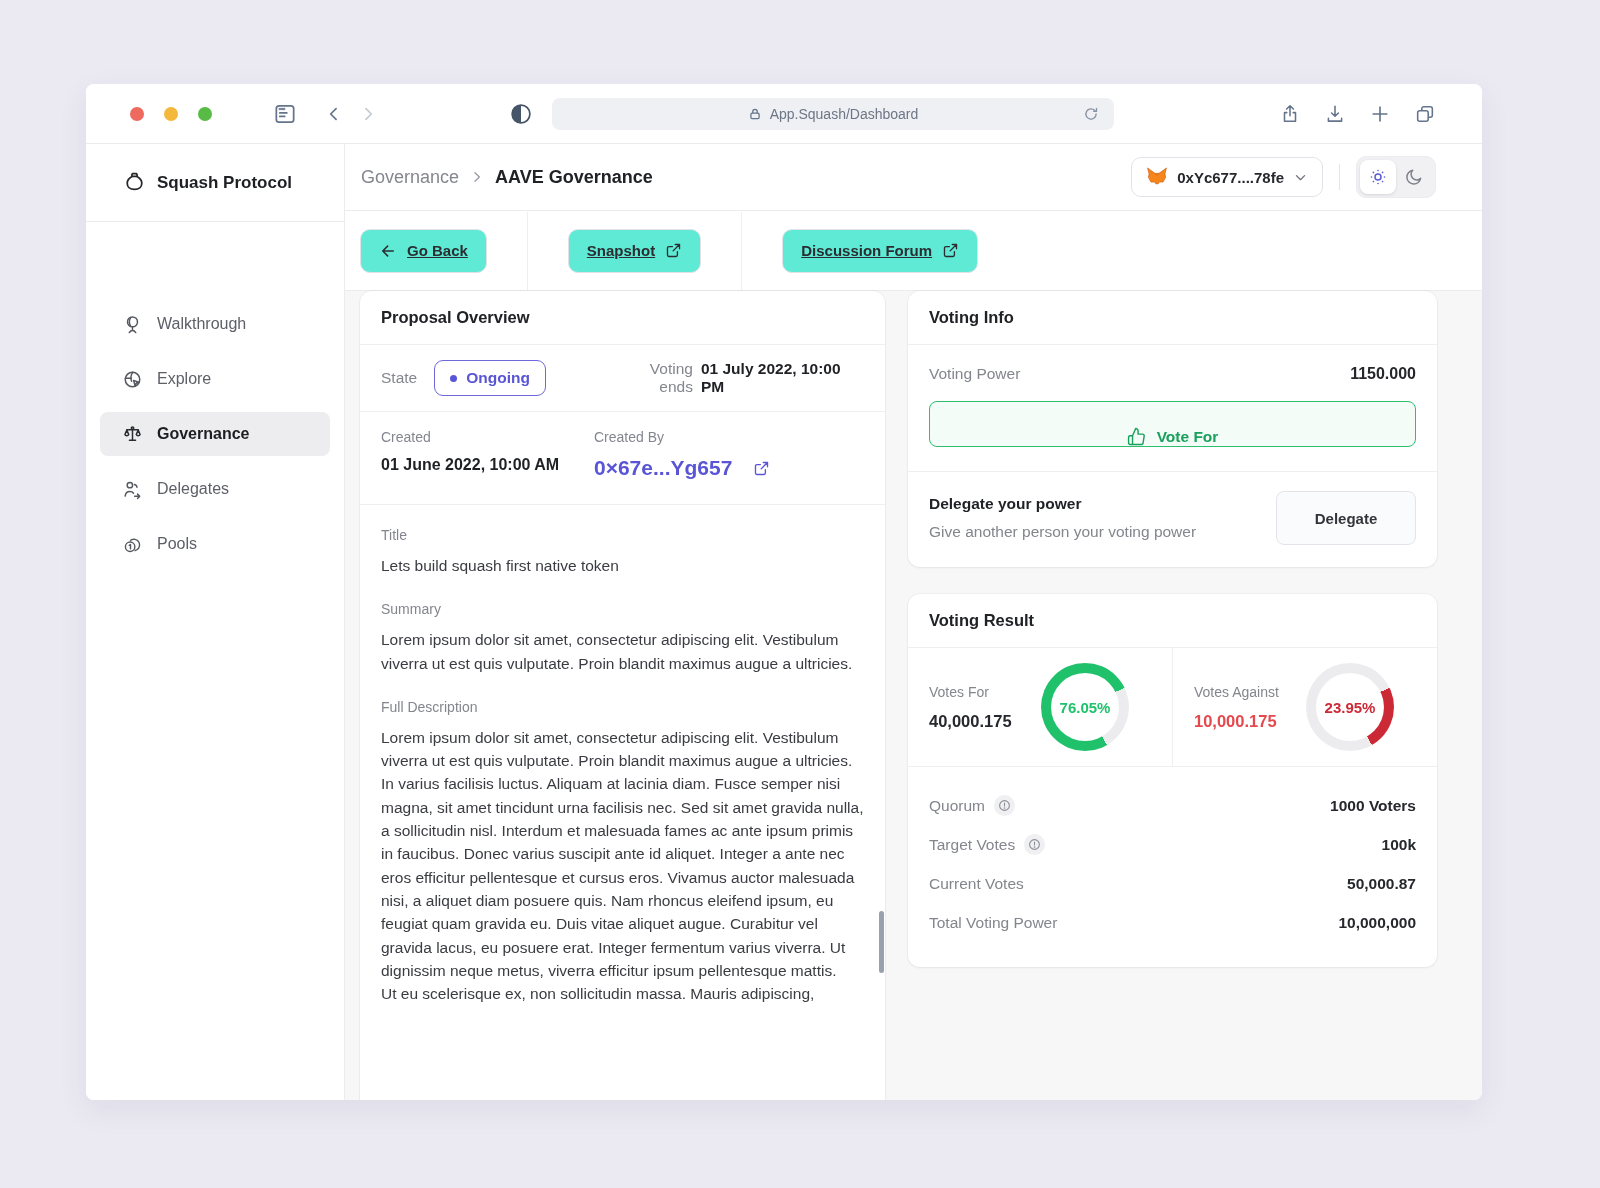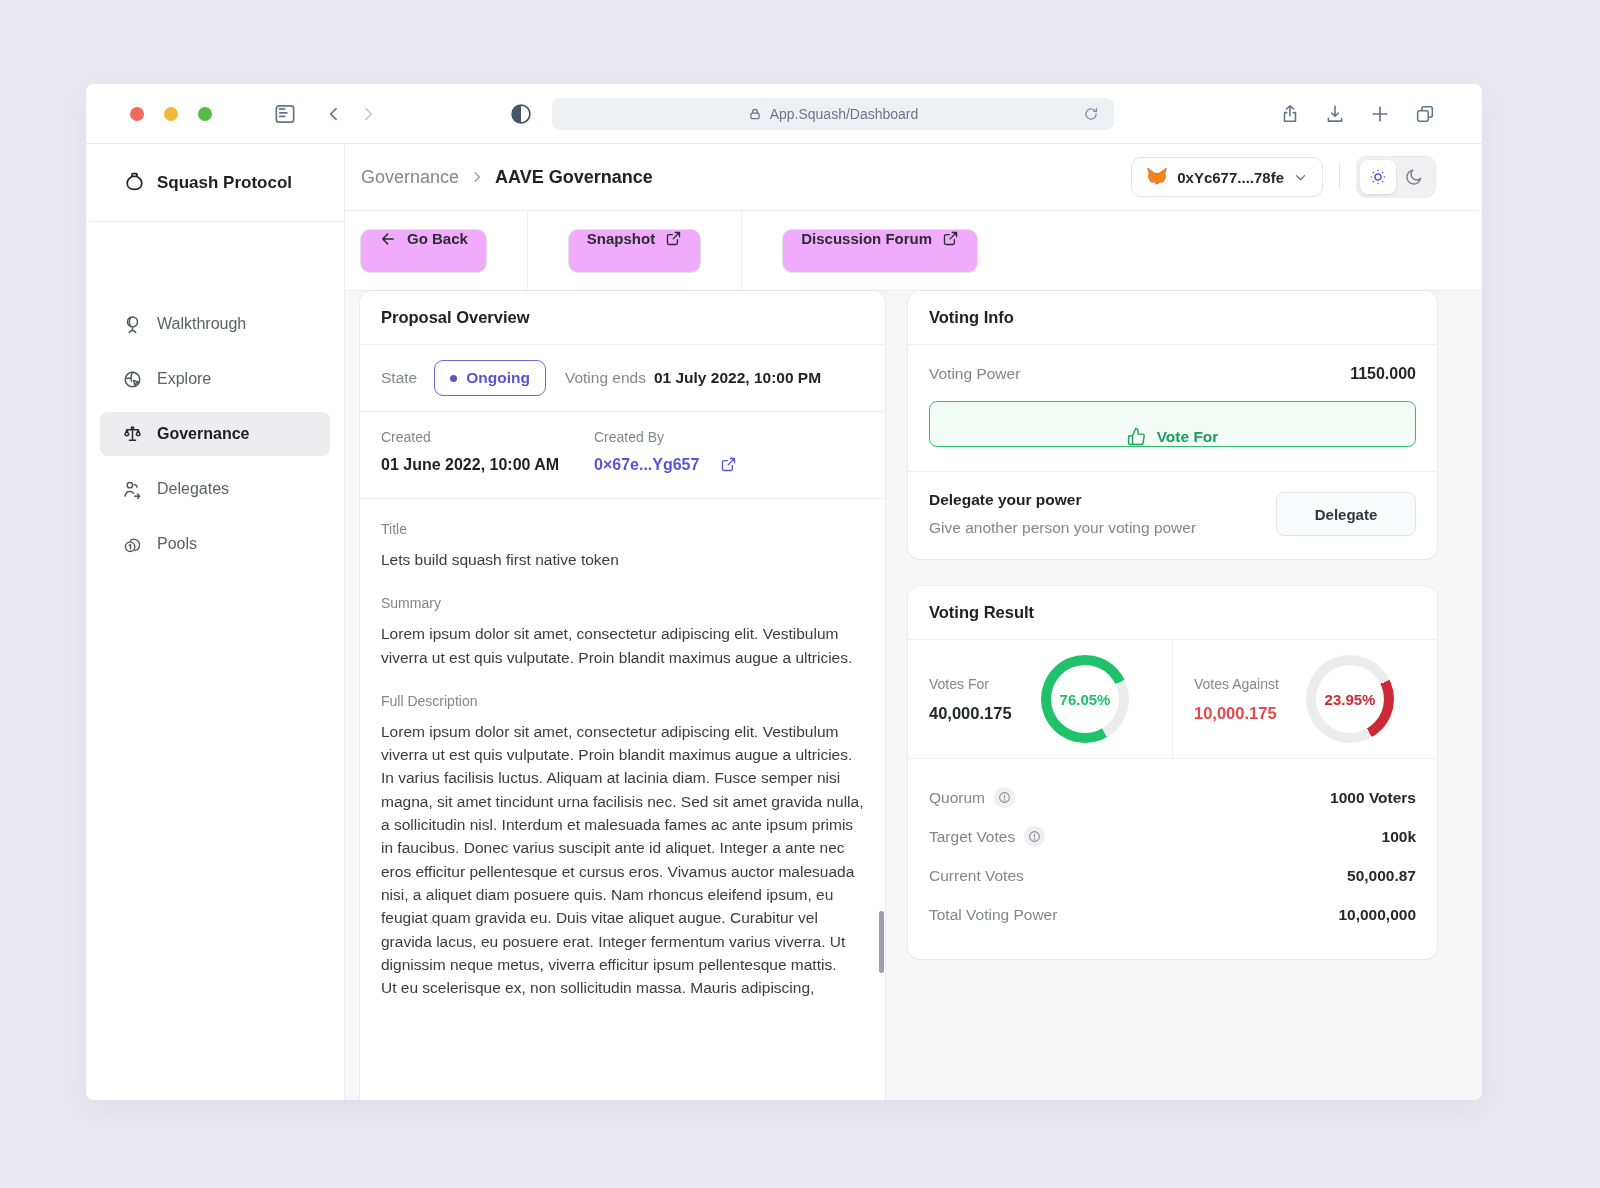--- a/index.html
+++ b/index.html
@@ -51,63 +51,63 @@
   .wallet-btn { display:flex; align-items:center; gap:9px; height:40px; padding:0 14px;
                 border:1px solid #e2e3e8; border-radius:10px; background:#fff; font-size:15px; font-weight:600; color:#26282d; }
   .wallet-btn .chev { color:#6b6f78; }
   .head-divider { width:1px; height:26px; background:#e4e5e9; margin:0 16px; }
   .theme-toggle { display:flex; background:#f1f1f4; border-radius:10px; padding:3px; border:1px solid #ececf0; }
   .theme-btn { width:36px; height:34px; display:flex; align-items:center; justify-content:center; border-radius:8px; color:#80838b; }
   .theme-btn.active { background:#fff; box-shadow:0 1px 3px rgba(0,0,0,.12); color:#5b5bd6; }
 
   .toolbar { height:80px; flex:none; background:#fff; border-bottom:1px solid #ececef;
              display:flex; align-items:center; padding-left:15px; }
-  .btn { display:flex; align-items:flex-start; gap:10px; height:44px; padding:0 18px; background:#f0abfc;
-         border:1px solid #e1e2e7; border-radius:10px; font-size:15px; font-weight:600; color:#2b2d32; }
+  .btn { display:flex; align-items:center; gap:10px; height:44px; padding:0 18px; background:#5eead4;
+         border:1px solid #e1e2e7; border-radius:10px; font-size:15px; font-weight:600; color:#2b2d32;text-decoration:underline; }
   .tb-divider { width:1px; height:78px; background:#efeff1; }
   .toolbar .btn + .tb-divider { margin-left:40px; }
   .toolbar .tb-divider + .btn { margin-left:40px; }
 
   .content { flex:1; min-height:0; display:flex; gap:23px; padding:0 45px 0 15px; }
   .card { background:#fff; box-shadow:0 0 0 1px rgba(20,20,40,.03), 0 1px 3px rgba(20,20,40,.05); }
   .card-head { padding:17px 21px; font-size:16.5px; font-weight:700; color:#202226; border-bottom:1px solid #efeff1; }
 
   
   .proposal-card { width:525px; flex:none; border-radius:12px 12px 0 0; overflow:hidden; position:relative; }
   .state-row { display:flex; align-items:center; padding:15px 21px; border-bottom:1px solid #efeff1; }
   .muted { color:#84868e; font-size:15.5px; }
   .state-badge { display:flex; align-items:center; gap:9px; height:36px; padding:0 15px; margin-left:17px;
                  border:1px solid #6e68dd; border-radius:9px; color:#5a54d6; font-size:15.5px; font-weight:600; }
   .state-dot { width:7px; height:7px; border-radius:50%; background:#5a54d6; }
-  .ends-label { margin-left:19px; }
+  .ends-label { margin-left:68px;text-align:right; }
   .ends-value { margin-left:8px; font-size:15.5px; font-weight:700; color:#1f2125; }
   .created-row { display:flex; padding:17px 21px 24px; border-bottom:1px solid #efeff1; }
   .created-col { width:213px; }
   .field-label { color:#84868e; font-size:14px; margin-bottom:11px; }
   .field-value { font-size:16px; font-weight:700; color:#1f2125; }
-  .link { color:#5a54d6; font-weight:600; display:flex; align-items:flex-start; gap:21px; font-size:16px; }
+  .link { color:#5a54d6; font-weight:600; display:flex; align-items:center; gap:21px; font-size:21px; }
   .prop-body { padding:22px 21px; }
   .prop-body .section { margin-bottom:24px; }
   .body-text { font-size:15.5px; line-height:23.3px; color:#3a3c42; }
   .scroll-thumb { position:absolute; right:1px; top:620px; width:5px; height:62px; border-radius:3px; background:#9aa0ae; }
 
   
   .right-col { width:529px; flex:none; display:flex; flex-direction:column; gap:27px; }
   .vi-card, .vr-card { border-radius:12px; overflow:hidden; }
   .power-row { display:flex; justify-content:space-between; align-items:center; padding:20px 21px 0; }
   .power-value { font-size:16px; font-weight:700; }
   .vote-btns { display:flex; gap:25px; padding:18px 21px 24px; border-bottom:1px solid #efeff1; }
   .vote-btn { flex:1; height:46px; border-radius:8px; display:flex; align-items:flex-end; justify-content:center;
               gap:11px; font-size:15.5px; font-weight:600; border:1px solid; }
   .vote-for { background:#f3fcf7; border-color:#2fbe6e; color:#18a05c; }
   .vote-against { background:#fdf4f4; border-color:#e5484d; color:#dc3d43; }
   .delegate-row { display:flex; align-items:center; padding:19px 21px 22px; }
   .delegate-title { font-size:15.5px; font-weight:700; color:#1f2125; margin-bottom:10px; }
   .delegate-sub { color:#84868e; font-size:15.5px; }
-  .delegate-btn { margin-left:auto; width:140px; height:44px; border:1px solid #e3e4e9; border-radius:8px;
+  .delegate-btn { margin-left:auto; width:140px; height:54px; border:1px solid #e3e4e9; border-radius:8px;
                   background:#fafbfc; font-size:15px; font-weight:600; color:#33353b;
                   display:flex; align-items:center; justify-content:center; }
 
   .vr-split { display:flex; border-bottom:1px solid #efeff1; }
   .vr-half { flex:1; display:flex; align-items:center; padding:15px 21px; }
   .vr-half + .vr-half { border-left:1px solid #efeff1; }
   .vr-labels .field-label { margin-bottom:12px; }
   .vr-value { font-size:16.5px; font-weight:700; color:#26282d; }
   .vr-value.red { color:#e5484d; }
   .donut { width:88px; height:88px; border-radius:50%; position:relative; margin-left:auto; margin-right:22px; }

